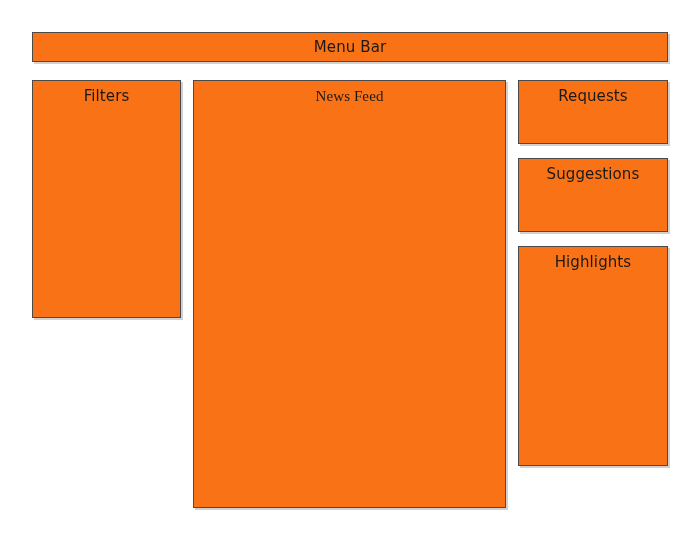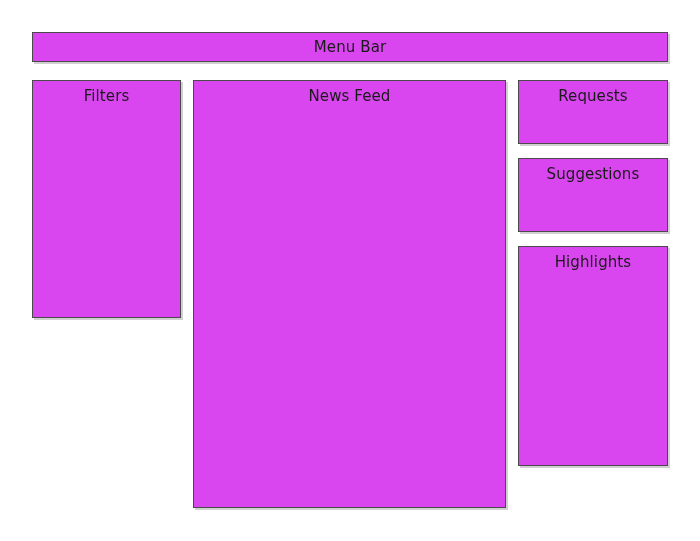--- a/index.html
+++ b/index.html
@@ -21,21 +21,21 @@
     left: 0;
     top: 0;
     width: 700px;
     height: 541px;
     background: #ffffff;
   }
 
   .panel {
     position: absolute;
     box-sizing: border-box;
-    background: #d946ef;
+    background: #f97316;
     border: 1px solid #4a4a4a;
     box-shadow: 2px 2px 0 0 rgba(170,170,170,0.55);
   }
 
   .panel-label {
     position: absolute;
     left: 0;
     right: 0;
     text-align: center;
     font-family: "DejaVu Sans", sans-serif;
@@ -70,20 +70,21 @@
 
   
   #panel-news-feed {
     left: 193px;
     top: 80px;
     width: 313px;
     height: 428px;
   }
   #panel-news-feed .panel-label {
     top: 6px;
+    font-family: Liberation Serif, serif;
   }
 
   
   #panel-requests {
     left: 518px;
     top: 80px;
     width: 150px;
     height: 64px;
   }
   #panel-requests .panel-label {

